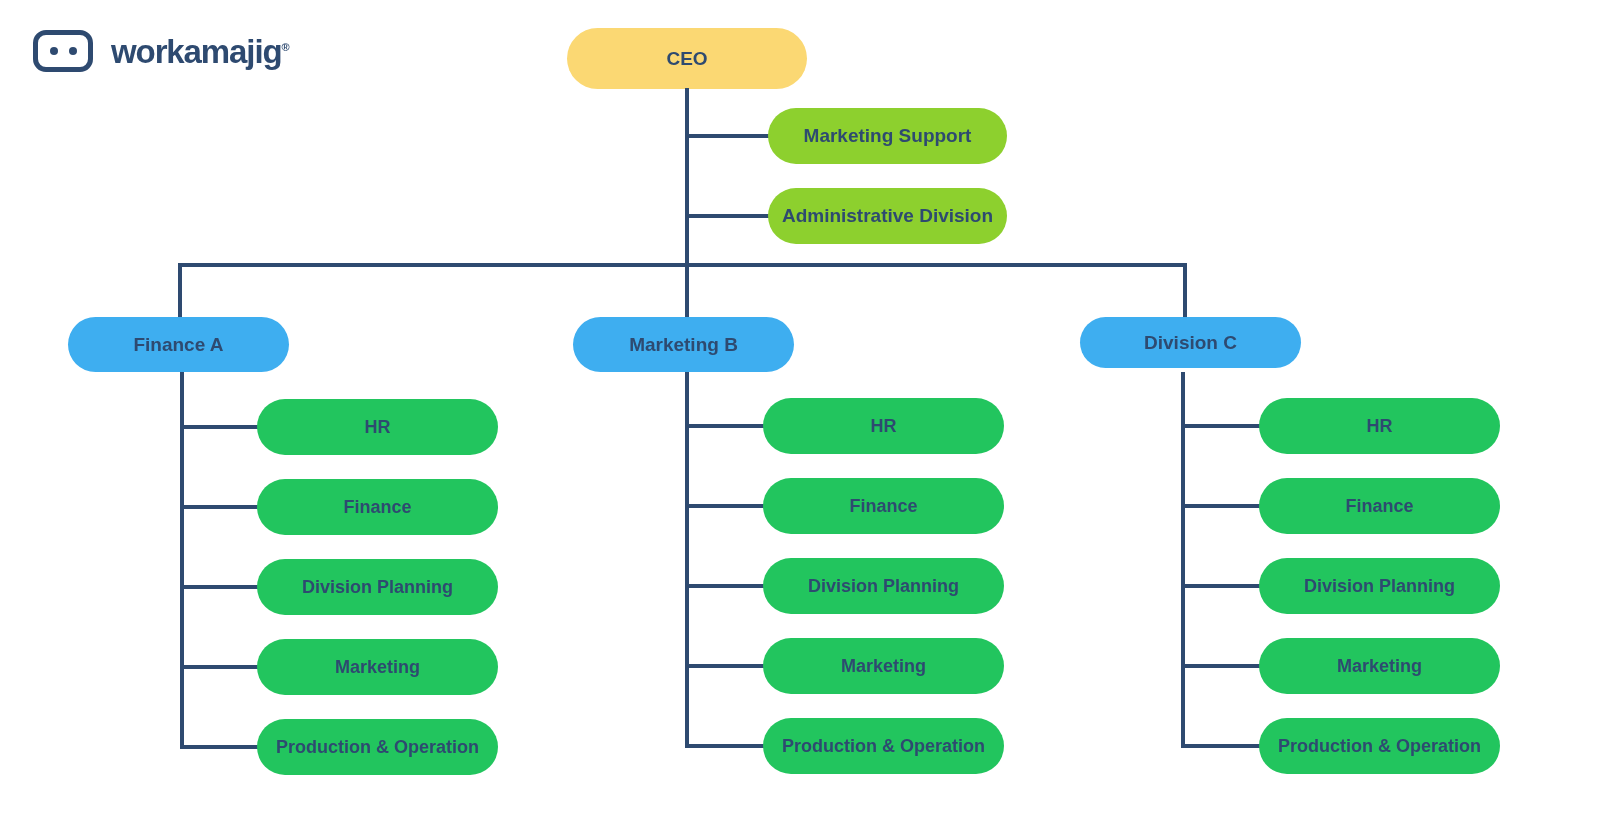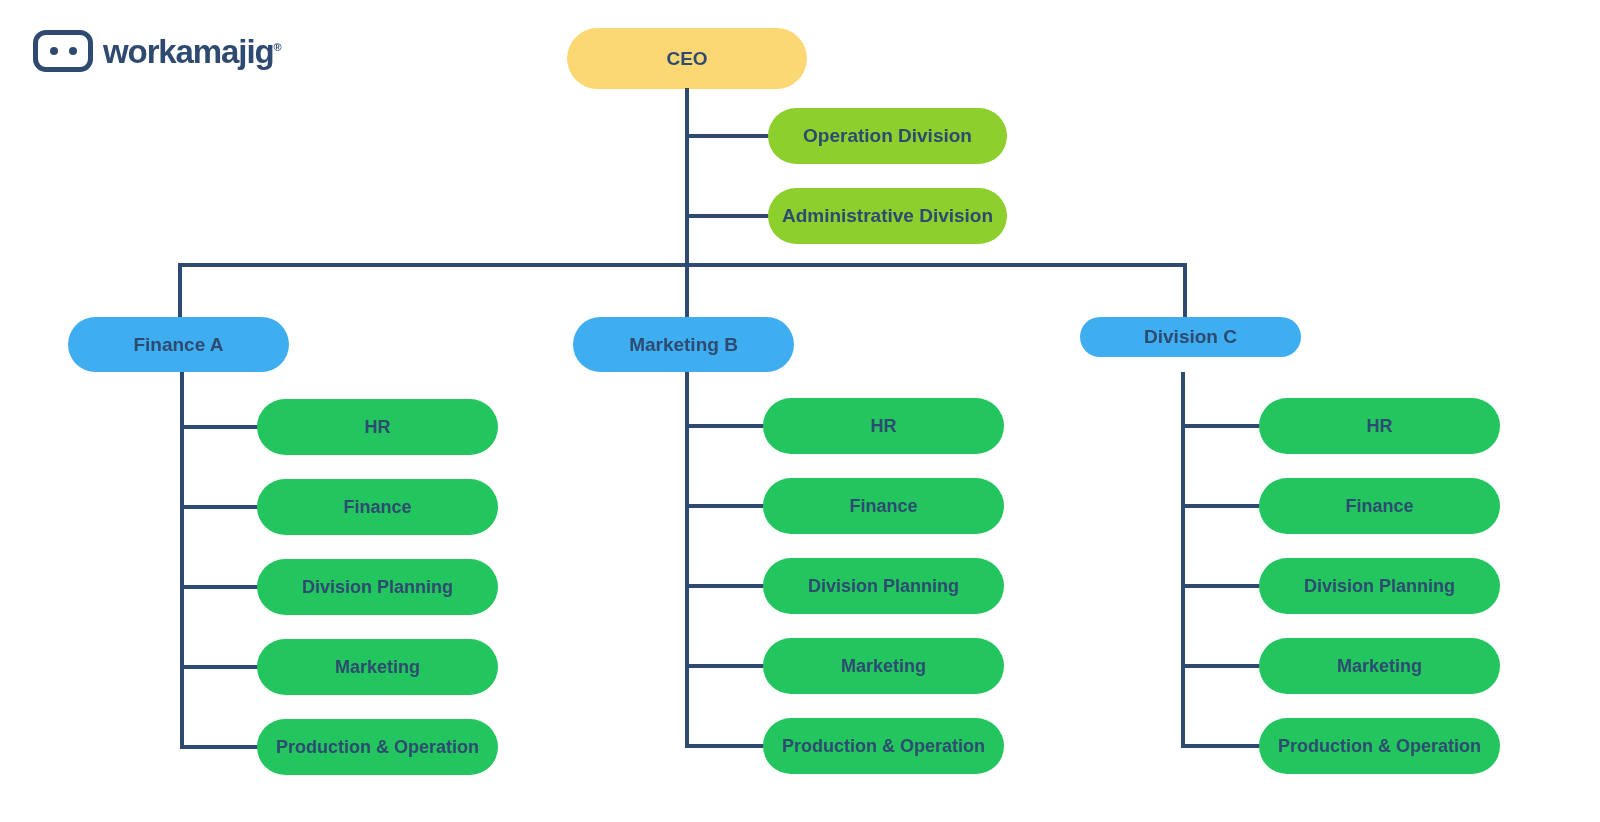--- a/index.html
+++ b/index.html
@@ -45,20 +45,21 @@
     border-radius: 50%;
     background: #2E4A70;
   }
   .logo-word {
     font-size: 33px;
     font-weight: bold;
     color: #2E4A70;
     letter-spacing: -1.1px;
     line-height: 1;
     white-space: nowrap;
+    margin-left: 8px;
   }
   .logo-reg {
     font-size: 11px;
     color: #2E4A70;
     vertical-align: super;
     font-weight: bold;
   }
 
   
   .conn {
@@ -111,21 +112,21 @@
       <span class="logo-eye"></span>
     </div>
     <div class="logo-word"><span>workamajig</span><span class="logo-reg">®</span></div>
   </div>
 
   <div class="node node-ceo" style="left:567px; top:28px; width:240px; height:61px;">CEO</div>
 
   <div class="conn conn-v" style="left:685px; top:88px; height:179px;"></div>
 
   <div class="conn conn-h" style="left:685px; top:134px; width:88px;"></div>
-  <div class="node node-support" style="left:768px; top:108px; width:239px; height:56px;">Operation Division</div>
+  <div class="node node-support" style="left:768px; top:108px; width:239px; height:56px;">Marketing Support</div>
 
   <div class="conn conn-h" style="left:685px; top:214px; width:88px;"></div>
   <div class="node node-support" style="left:768px; top:188px; width:239px; height:56px;">Administrative Division</div>
 
   <div class="conn conn-h" style="left:178px; top:263px; width:1009px;"></div>
 
   <div class="conn conn-v" style="left:178px; top:263px; height:62px;"></div>
   <div class="conn conn-v" style="left:685px; top:263px; height:62px;"></div>
   <div class="conn conn-v" style="left:1183px; top:263px; height:62px;"></div>
 
@@ -158,21 +159,21 @@
 
   <div class="conn conn-h" style="left:685px; top:584px; width:80px;"></div>
   <div class="node node-sub" style="left:763px; top:558px; width:241px; height:56px;">Division Planning</div>
 
   <div class="conn conn-h" style="left:685px; top:664px; width:80px;"></div>
   <div class="node node-sub" style="left:763px; top:638px; width:241px; height:56px;">Marketing</div>
 
   <div class="conn conn-h" style="left:685px; top:744px; width:80px;"></div>
   <div class="node node-sub" style="left:763px; top:718px; width:241px; height:56px;">Production &amp; Operation</div>
 
-  <div class="node node-division" style="left:1080px; top:317px; width:221px; height:40px;">Division C</div>
+  <div class="node node-division" style="left:1080px; top:317px; width:221px; height:51px;">Division C</div>
   <div class="conn conn-v" style="left:1181px; top:372px; height:374px;"></div>
 
   <div class="conn conn-h" style="left:1181px; top:424px; width:80px;"></div>
   <div class="node node-sub" style="left:1259px; top:398px; width:241px; height:56px;">HR</div>
 
   <div class="conn conn-h" style="left:1181px; top:504px; width:80px;"></div>
   <div class="node node-sub" style="left:1259px; top:478px; width:241px; height:56px;">Finance</div>
 
   <div class="conn conn-h" style="left:1181px; top:584px; width:80px;"></div>
   <div class="node node-sub" style="left:1259px; top:558px; width:241px; height:56px;">Division Planning</div>

